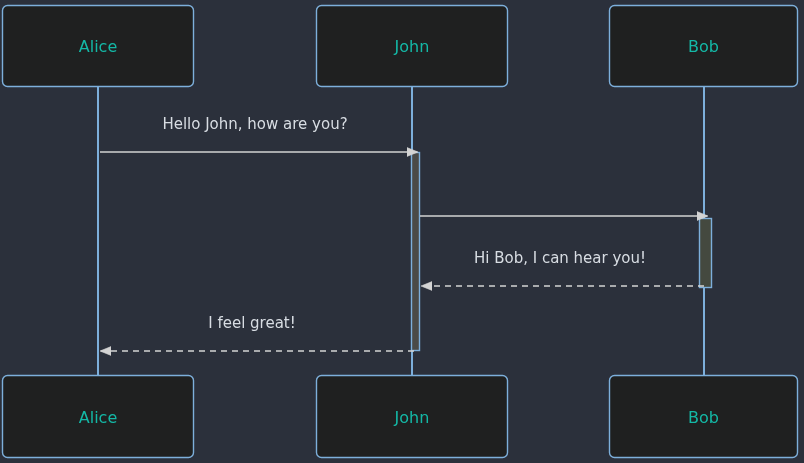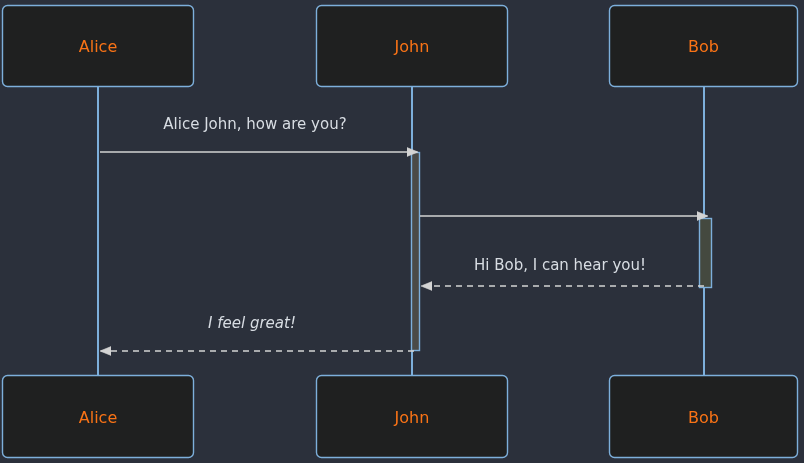--- a/index.html
+++ b/index.html
@@ -17,21 +17,21 @@
   }
   svg.layer {
     position: absolute;
     left: 0;
     top: 0;
     width: 804px;
     height: 463px;
   }
   .actor-label {
     position: absolute;
-    color: #f97316;
+    color: #14b8a6;
     font-size: 16px;
     font-family: "DejaVu Sans", sans-serif;
     text-align: center;
     white-space: nowrap;
     pointer-events: none;
   }
   .msg-label {
     position: absolute;
     color: #d8dde3;
     font-size: 15px;
@@ -91,17 +91,17 @@
   </svg>
 
   <div class="actor-label" style="left:2px; top:37px; width:192px;">Alice</div>
   <div class="actor-label" style="left:316px; top:37px; width:192px;">John</div>
   <div class="actor-label" style="left:609px; top:37px; width:189px;">Bob</div>
 
   <div class="actor-label" style="left:2px; top:408px; width:192px;">Alice</div>
   <div class="actor-label" style="left:316px; top:408px; width:192px;">John</div>
   <div class="actor-label" style="left:609px; top:408px; width:189px;">Bob</div>
 
-  <div class="msg-label" style="left:55px; top:115px; width:400px;">Alice John, how are you?</div>
-  <div class="msg-label" style="left:360px; top:256px; width:400px;">Hi Bob, I can hear you!</div>
-  <div class="msg-label" style="left:52px; top:314px; width:400px;font-style:italic;">I feel great!</div>
+  <div class="msg-label" style="left:55px; top:115px; width:400px;">Hello John, how are you?</div>
+  <div class="msg-label" style="left:360px; top:249px; width:400px;">Hi Bob, I can hear you!</div>
+  <div class="msg-label" style="left:52px; top:314px; width:400px;">I feel great!</div>
 
 </div>
 
 </body></html>

